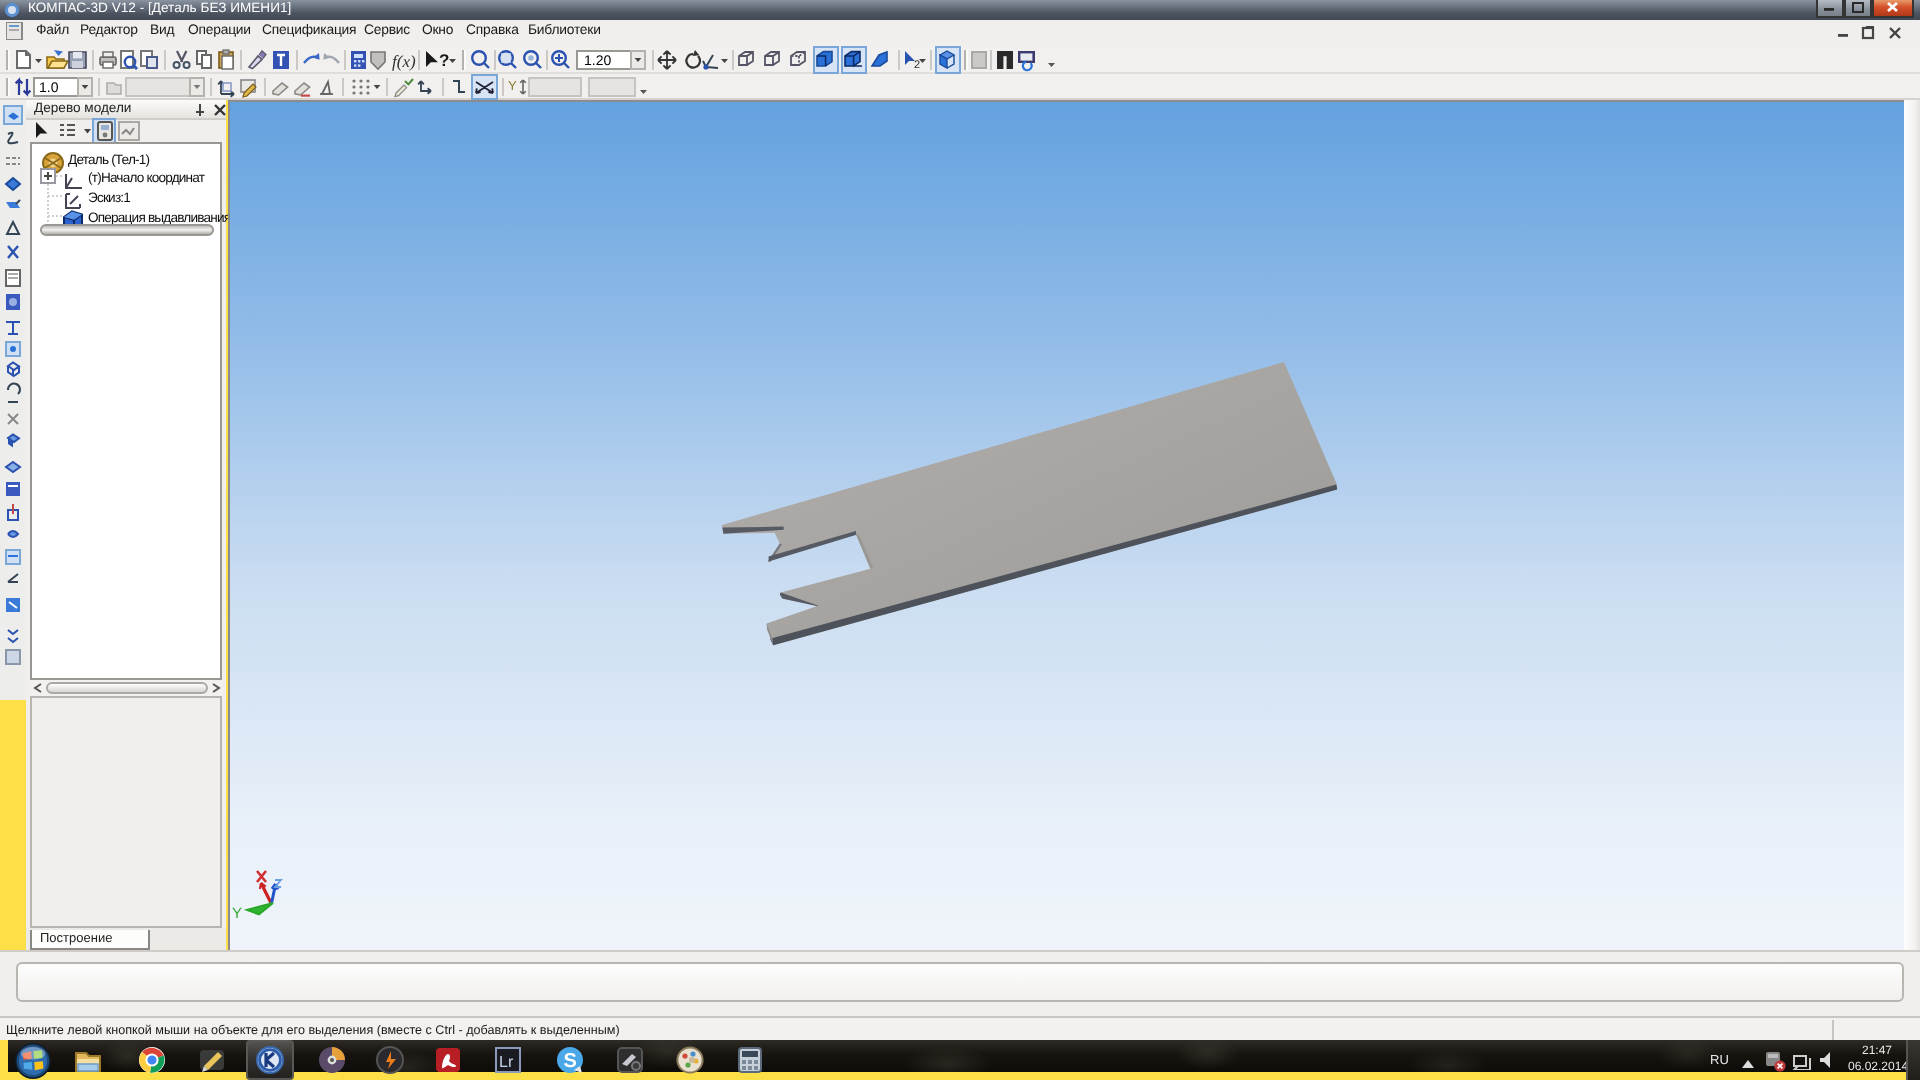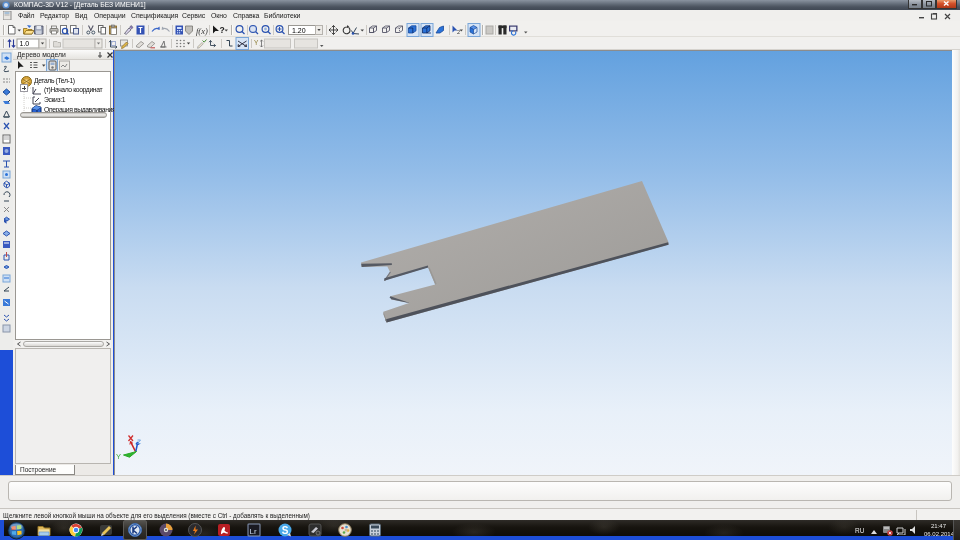--- a/index.html
+++ b/index.html
@@ -1,16 +1,16 @@
 <!DOCTYPE html>
 <html><head><meta charset="utf-8">
 <style>
 *{margin:0;padding:0;box-sizing:border-box}
 html,body{width:960px;height:540px;overflow:hidden;font-family:"Liberation Sans",sans-serif}
-#scr{position:relative;width:960px;height:540px;background:#1d4ed8;overflow:hidden}
+#scr{position:relative;width:960px;height:540px;background:#fde047;overflow:hidden}
 .abs{position:absolute}
 
 #title{left:0;top:0;width:960px;height:10px;background:linear-gradient(#8a93a0,#5f6874 45%,#4a525e 70%,#414955);color:#fff;font-size:6.8px;line-height:10px}
 #title .t{position:absolute;left:14px;top:0;white-space:nowrap}
 
 .wb{position:absolute;top:0;height:9px;border:1px solid #343434;border-top:none}
 .wb svg{display:block}
 svg{display:block}
 
 #menu{left:0;top:10px;width:960px;height:11px;background:#f0efed;font-size:6.9px;color:#1a1a1a}

